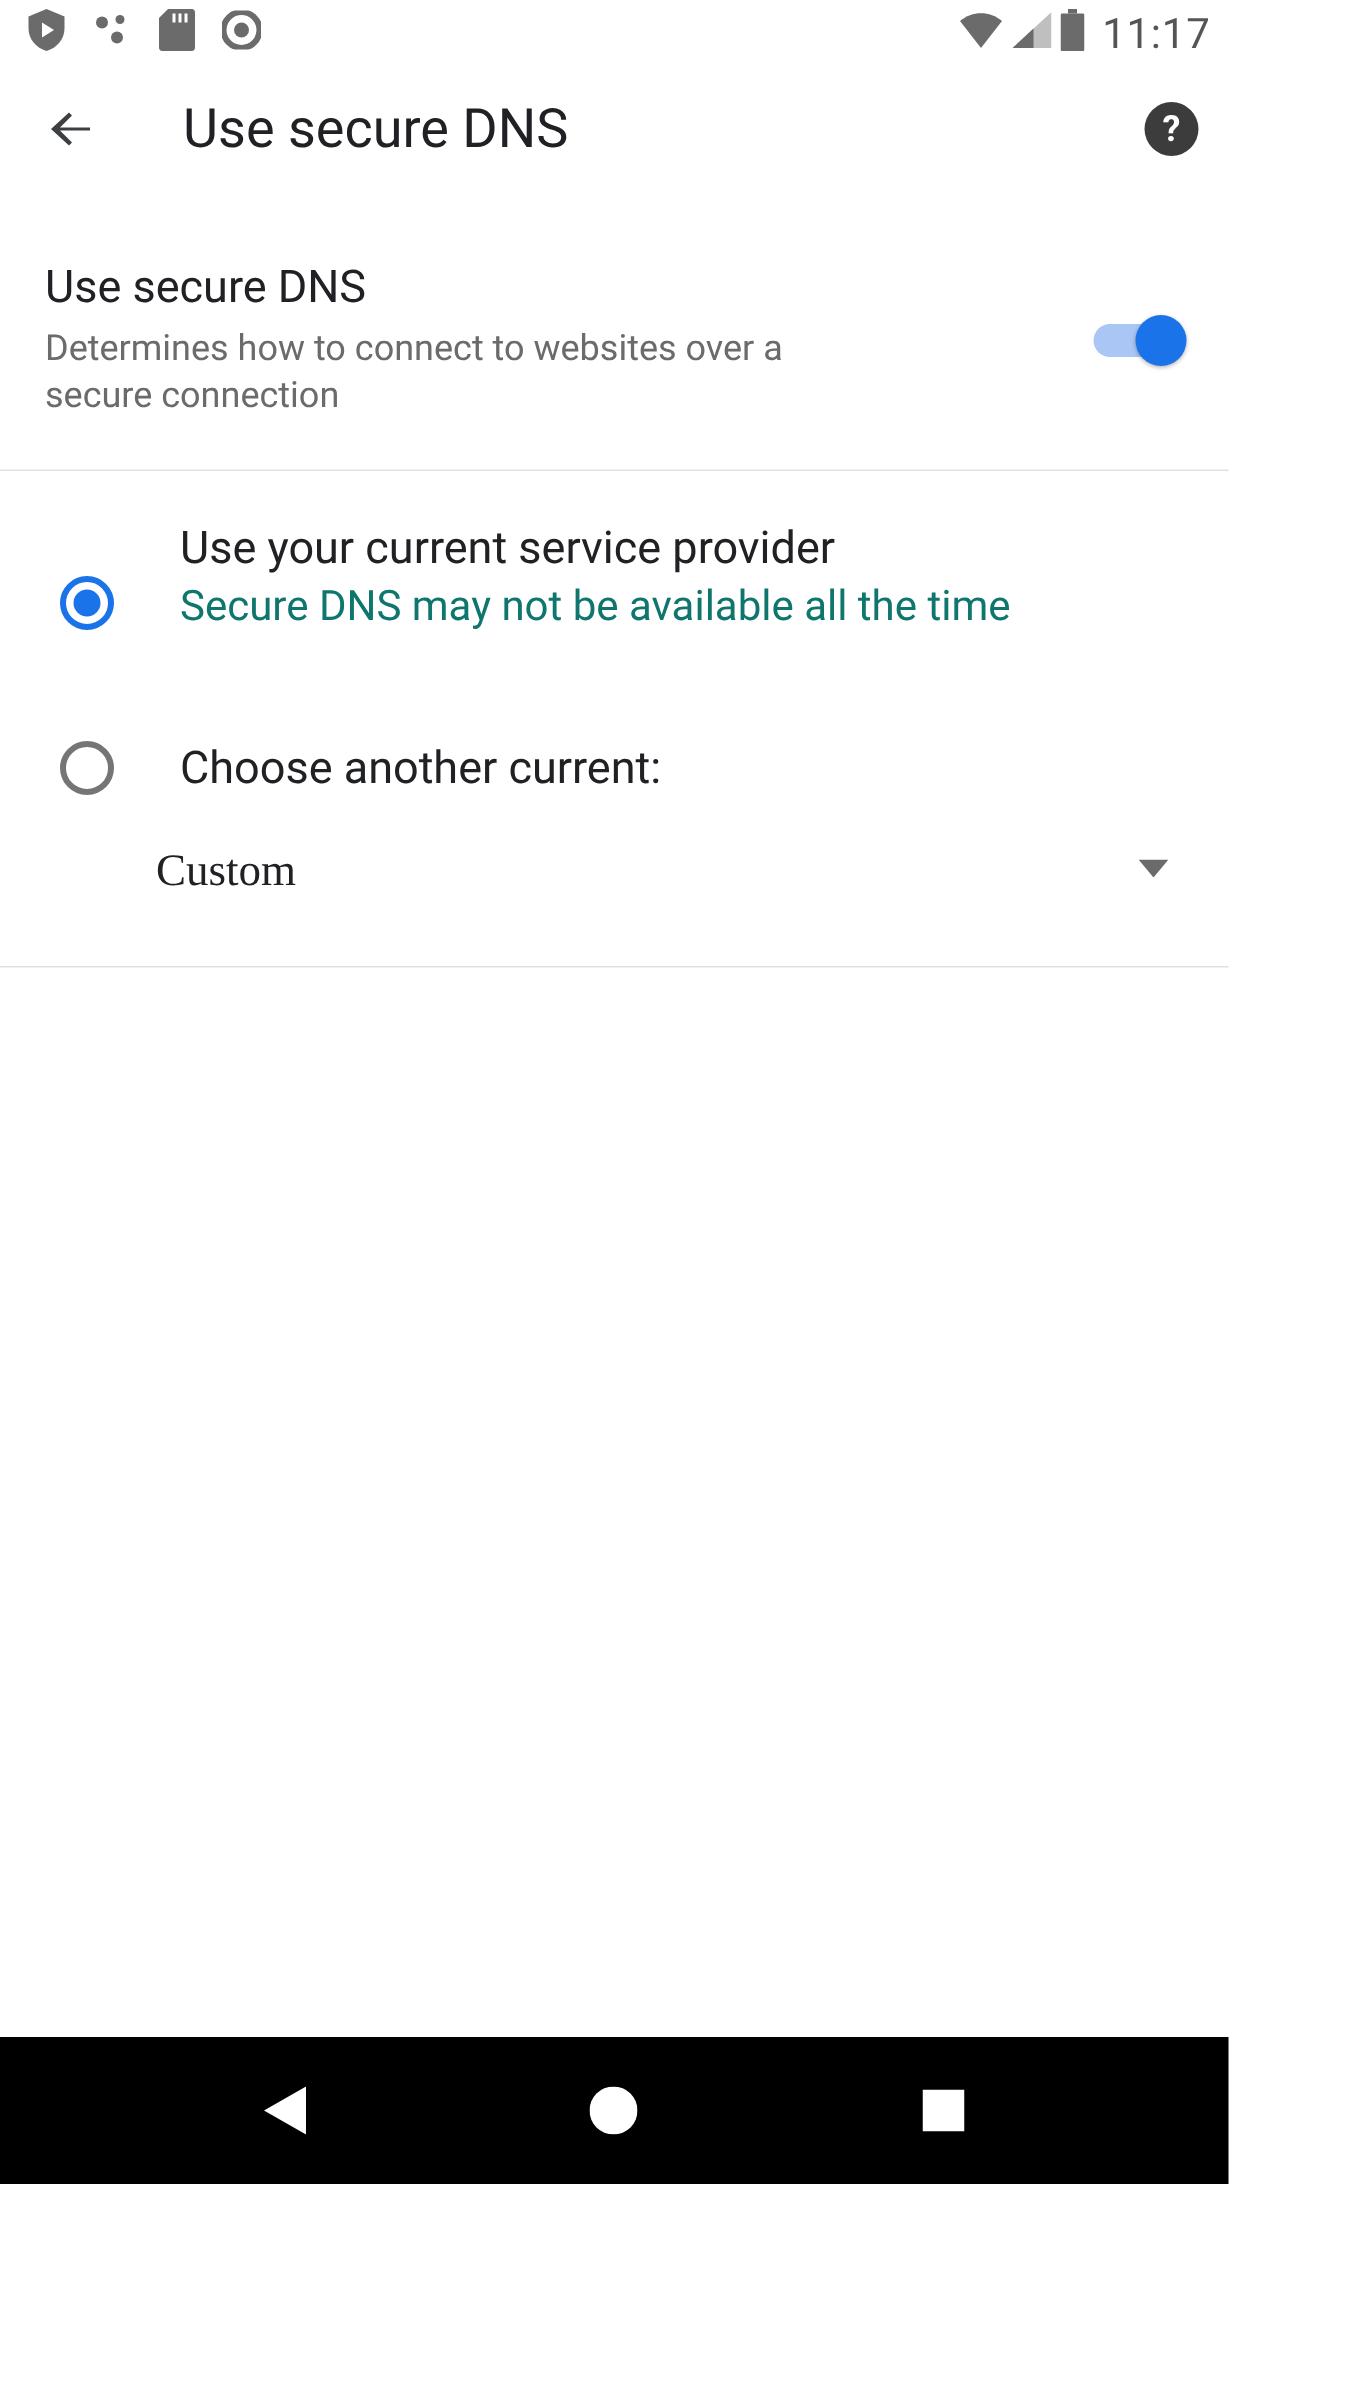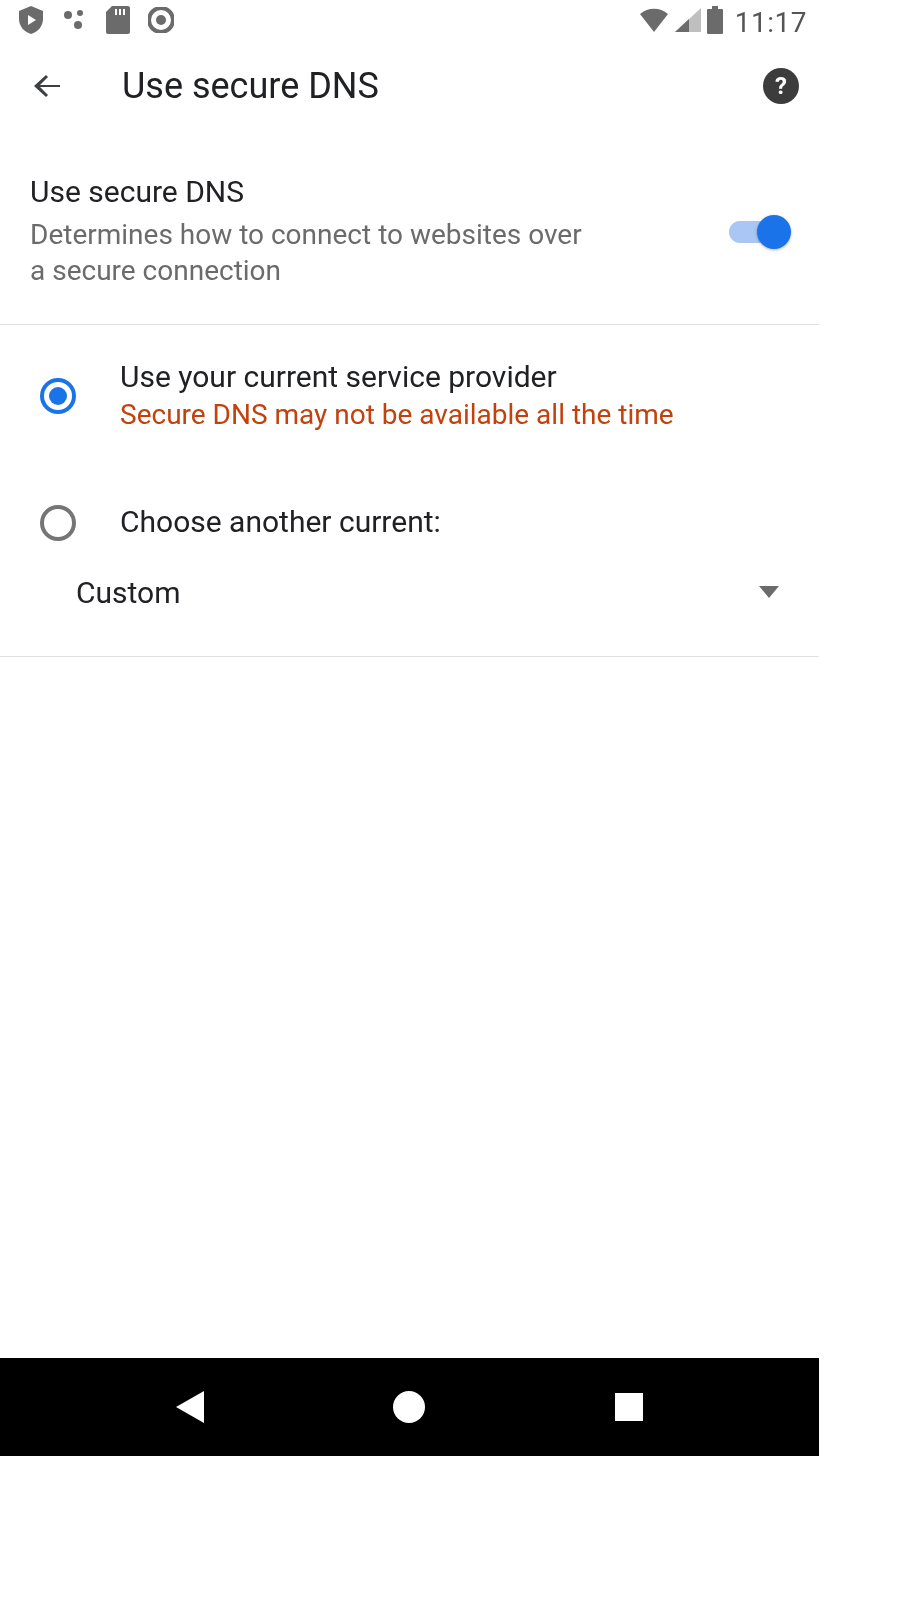--- a/index.html
+++ b/index.html
@@ -88,21 +88,21 @@
     }
     .toggle-text {
       flex: 1;
     }
     .toggle-title {
       font-size: 30px;
       color: #202124;
       margin-bottom: 8px;
     }
     .toggle-desc {
-      font-size: 28px;
+      font-size: 24px;
       color: #6b6b6b;
       line-height: 1.3;
       max-width: 560px;
     }
     .switch {
       width: 60px;
       height: 38px;
       position: relative;
       cursor: pointer;
     }
@@ -124,21 +124,21 @@
       right: -2px;
       top: 2px;
       box-shadow: 0 1px 3px rgba(0,0,0,0.3);
     }
     .radio-section {
       padding: 22px 0 36px 0;
       border-bottom: 1px solid #e0e0e0;
     }
     .radio-row {
       display: flex;
-      align-items: center;
+      align-items: flex-end;
       padding: 12px 30px 12px 40px;
       gap: 44px;
       cursor: pointer;
     }
     .radio-row.gap-top {
       margin-top: 48px;
     }
     .radio-outer {
       width: 36px;
       height: 36px;
@@ -161,28 +161,29 @@
     }
     .radio-text {
       flex: 1;
     }
     .radio-title {
       font-size: 30px;
       color: #202124;
     }
     .radio-desc {
       font-size: 28px;
-      color: #c2410c;
+      color: #0f766e;
       margin-top: 4px;
     }
     .dropdown-row {
       display: flex;
       align-items: center;
-      padding: 22px 40px 10px 76px;
-      cursor: pointer;
+      padding: 22px 40px 10px 104px;
+      cursor: pointer;
+      font-family: Liberation Serif, serif;
     }
     .dropdown-label {
       font-size: 30px;
       color: #202124;
       flex: 1;
     }
     .nav-bar {
       height: 98px;
       background: #000;
       display: flex;

